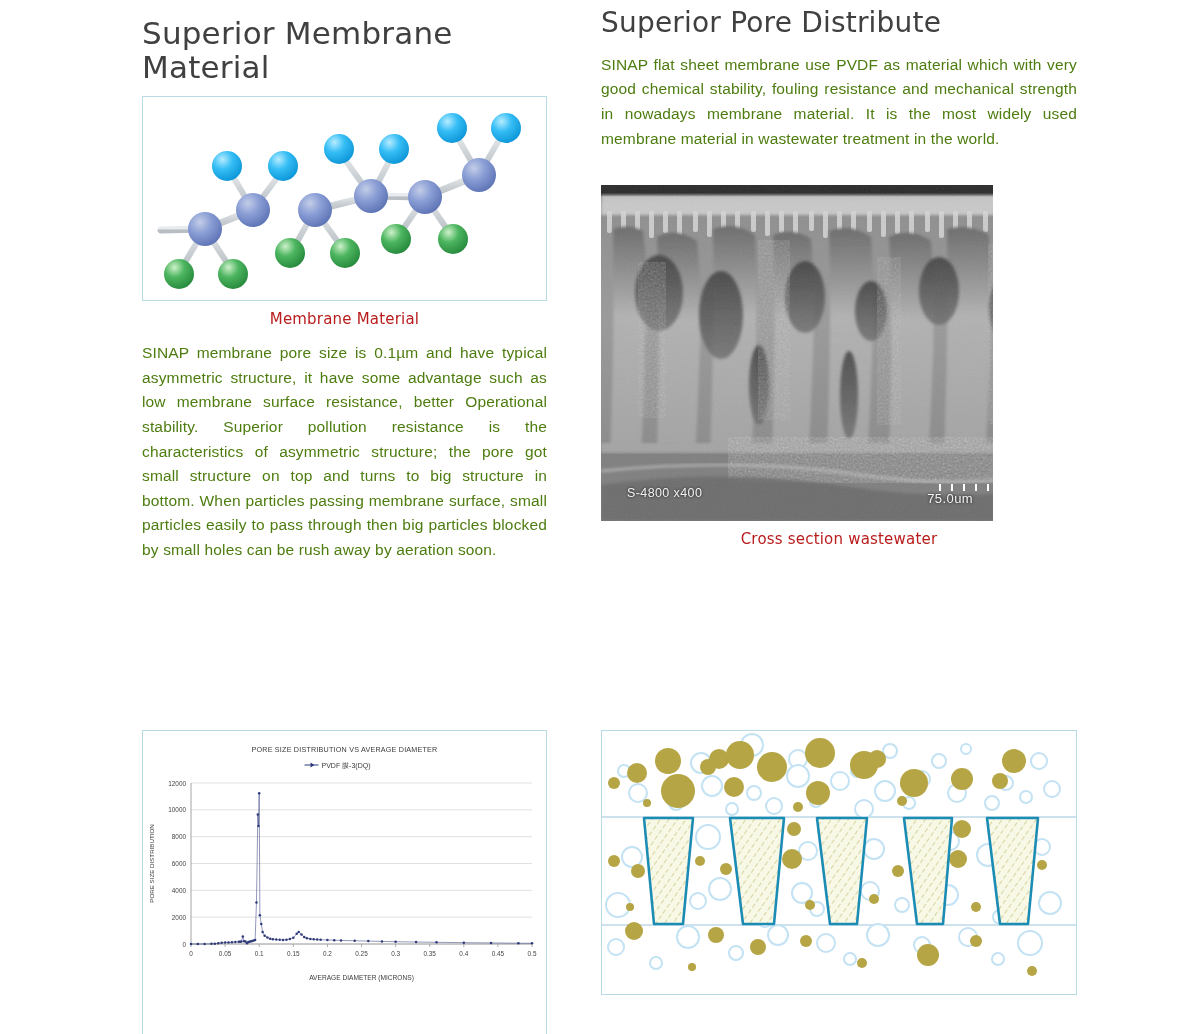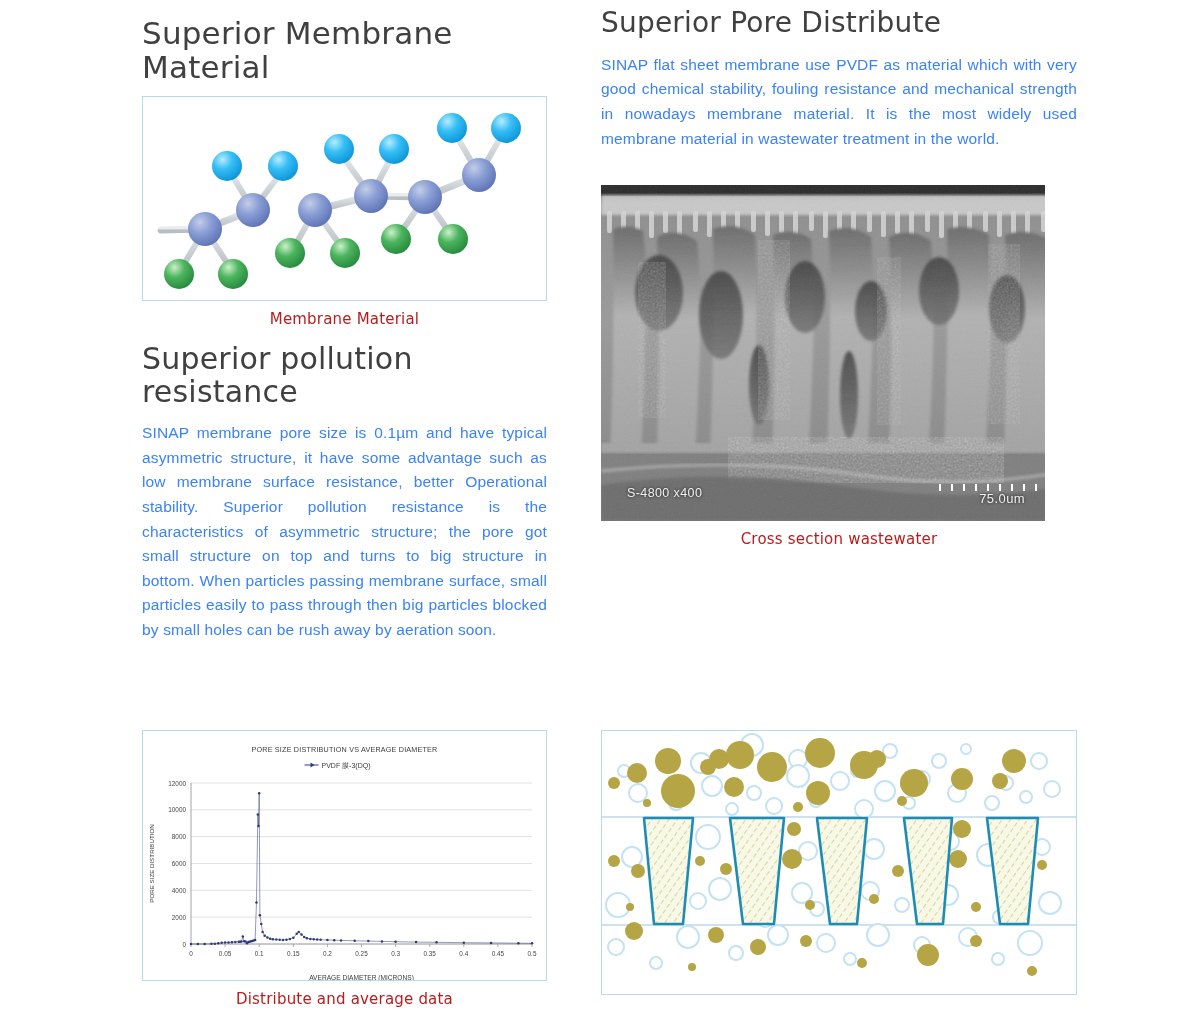--- a/index.html
+++ b/index.html
@@ -47,21 +47,21 @@
   }
   .heading-1 { font-size: 31px; padding-top: 16px; }
   .heading-2 { font-size: 30px; padding-top: 14px; }
   .heading-3 { font-size: 28px; padding-top: 8px; }
 
   
   p.body-text {
     font-family: "Liberation Sans", sans-serif;
     font-size: 15.5px;
     line-height: 24.6px;
-    color: #3b82f6;
+    color: #4d7c0f;
     text-align: justify;
     margin: 0;
     letter-spacing: 0.15px;
   }
 
   
   .figbox {
     border: 1px solid #b6dbe4;
     background: #ffffff;
     box-sizing: border-box;
@@ -75,37 +75,37 @@
     text-align: center;
     padding-top: 9px;
     letter-spacing: 0.2px;
   }
 
   
   #molecule-box { width: 405px; height: 205px; }
 
   
   #sem-box {
-    width: 444px; height: 336px;
+    width: 392px; height: 336px;
     border: none;
     background: #7d7d7d;
   }
   .sem-label {
     position: absolute;
     font-family: "Liberation Sans", sans-serif;
     font-size: 12.5px;
     color: #f2f2f2;
     letter-spacing: .4px;
     text-shadow: 0 0 3px rgba(0,0,0,.85);
   }
   #sem-model { left: 26px; bottom: 21px; }
   #sem-scale-text { right: 20px; bottom: 15px; font-size: 13px; }
 
   
-  #chart-box { width: 405px; height: 251px; }
+  #chart-box { width: 405px; height: 305px; }
   #chart-svg { display: block; }
 
   
   #asym-box { width: 476px; height: 265px; }
 </style>
 </head>
 <body>
 
 <div class="page">
 
@@ -188,21 +188,20 @@
           <circle cx="172" cy="113" r="17" fill="url(#gC)"></circle>
           <circle cx="228" cy="99" r="17" fill="url(#gC)"></circle>
           <circle cx="282" cy="100" r="17" fill="url(#gC)"></circle>
           <circle cx="336" cy="78" r="17" fill="url(#gC)"></circle>
         </g>
       </svg>
     </div>
 
     <div class="caption">Membrane Material</div>
 
-    <h2 class="heading heading-2">Superior pollution resistance</h2>
 
     <p class="body-text" style="margin-top:13px;">SINAP membrane pore size is 0.1µm and have typical asymmetric structure, it have some advantage such as low membrane surface resistance, better Operational stability. Superior pollution resistance is the characteristics of asymmetric structure; the pore got small structure on top and turns to big structure in bottom. When particles passing membrane surface, small particles easily to pass through then big particles blocked by small holes can be rush away by aeration soon.</p>
   </div>
 
   <div class="col-right">
 
     <h2 class="heading heading-3">Superior Pore Distribute</h2>
 
     <p class="body-text" style="margin-top:14px;">SINAP flat sheet membrane use PVDF as material which with very good chemical stability, fouling resistance and mechanical strength in nowadays membrane material. It is the most widely used membrane material in wastewater treatment in the world.</p>
 

